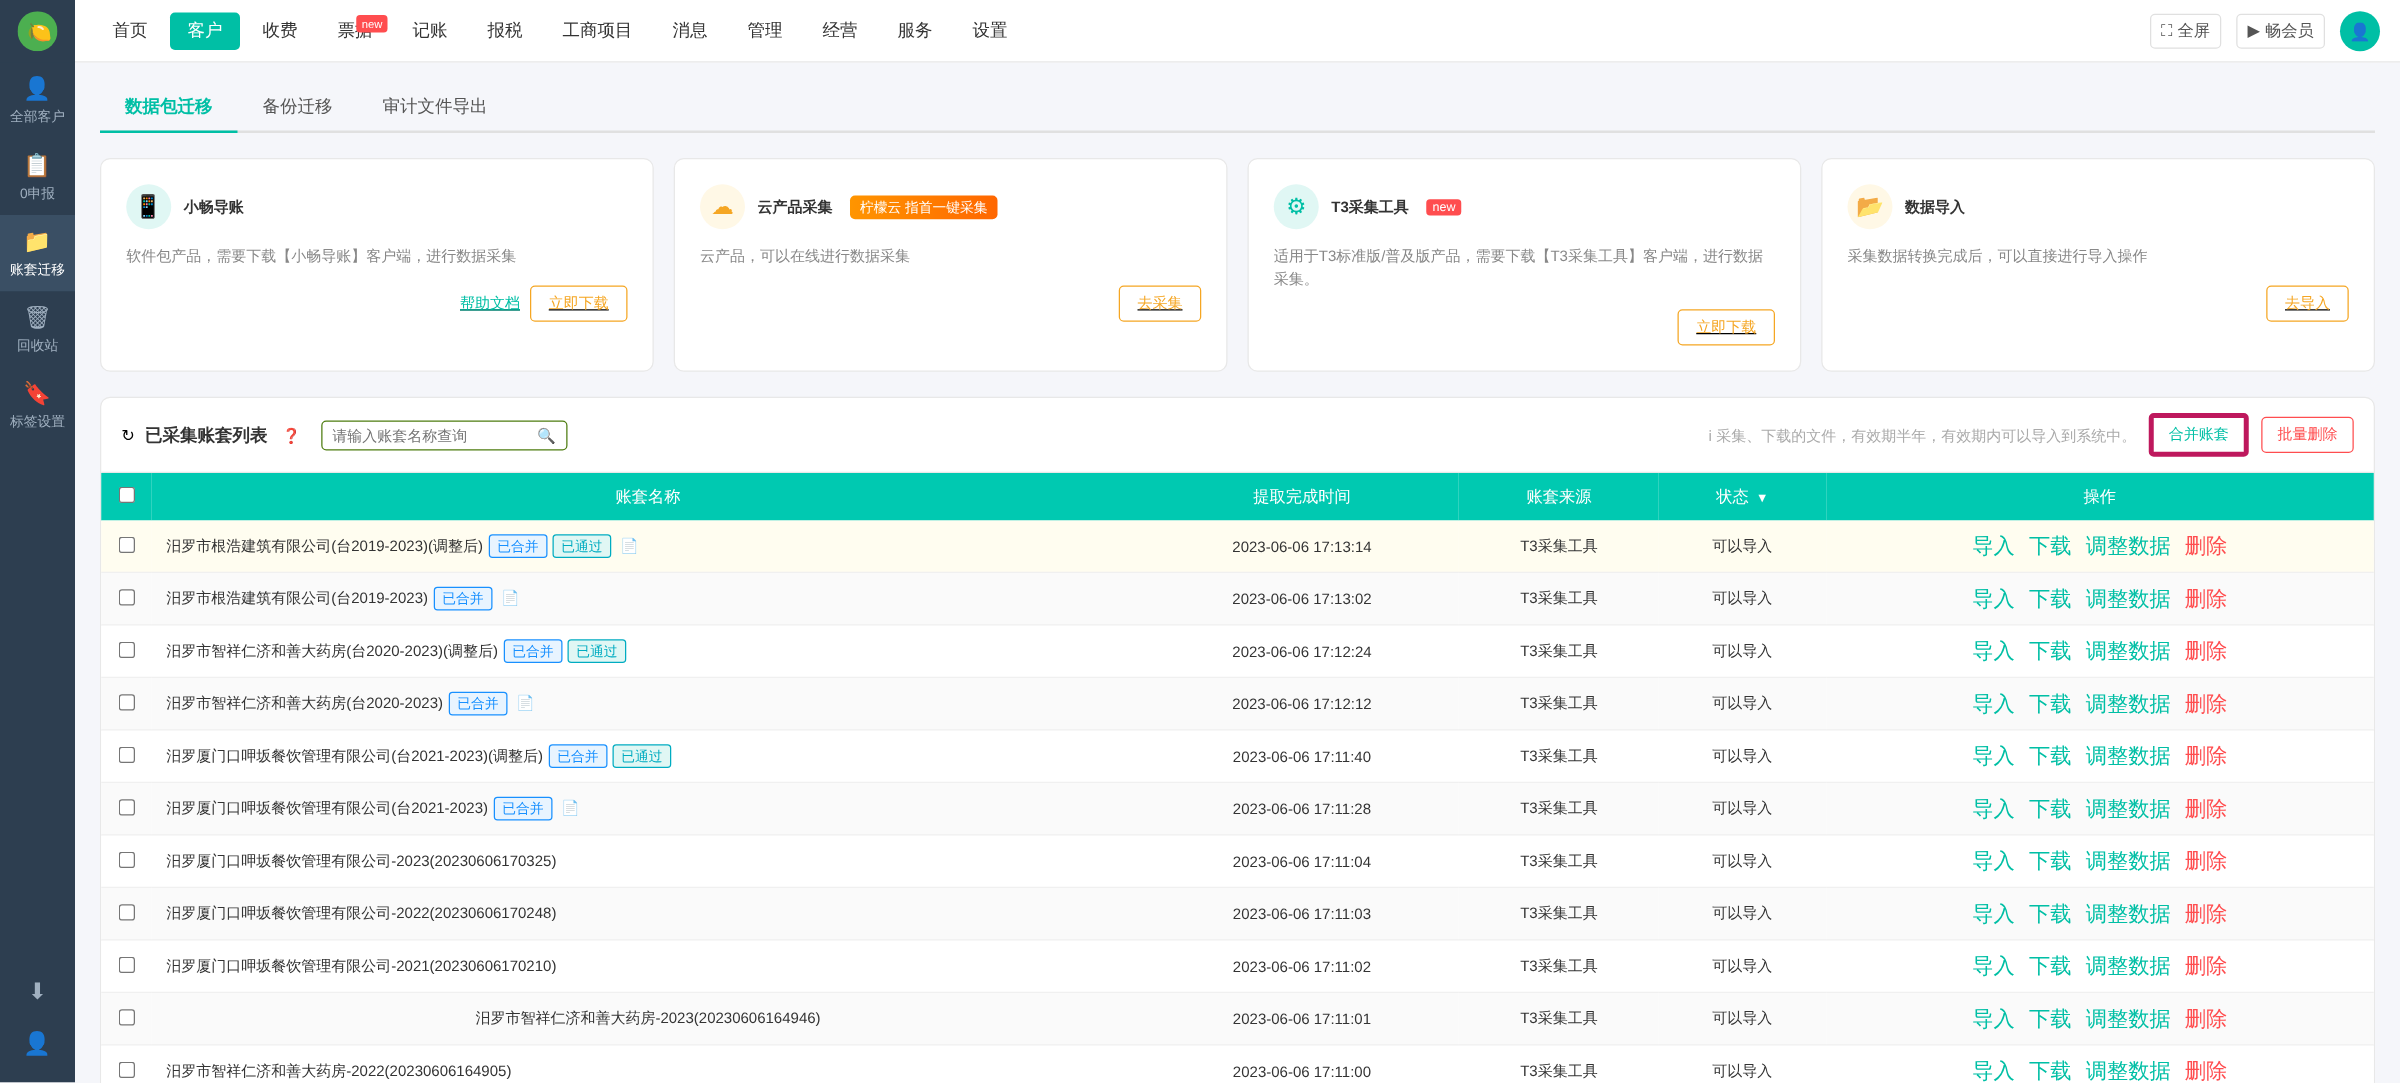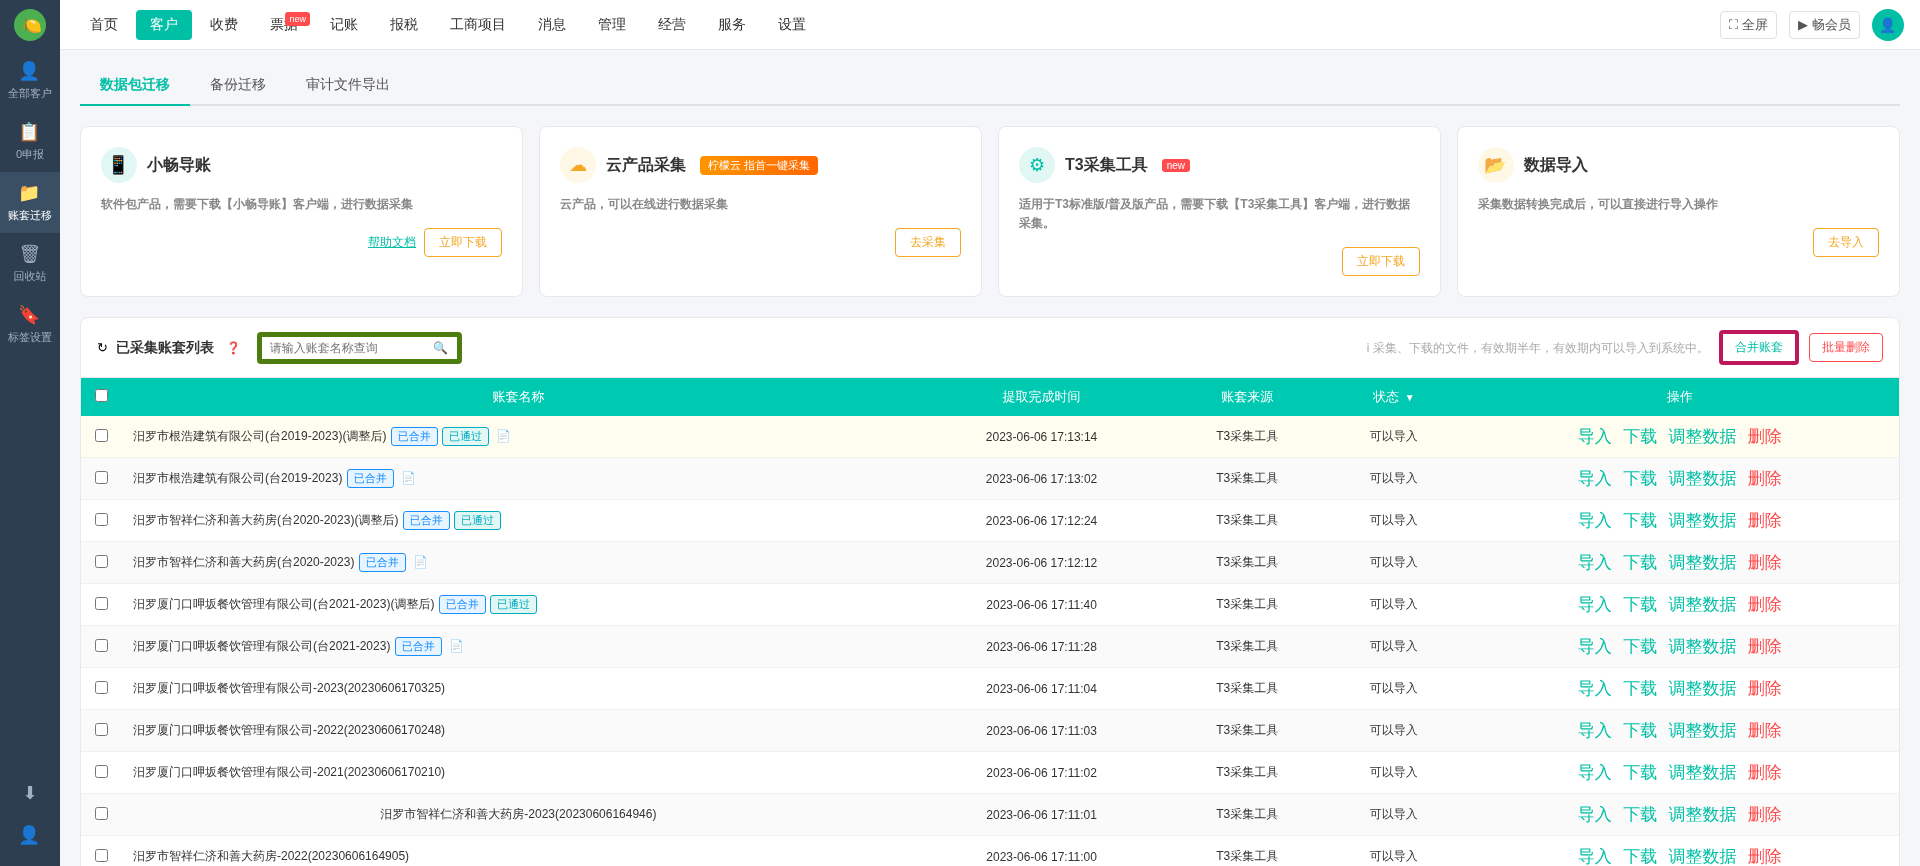--- a/index.html
+++ b/index.html
@@ -166,23 +166,23 @@
       align-items: center;
       gap: 10px;
       margin-bottom: 12px;
     }
     .card-icon {
       width: 36px; height: 36px;
       border-radius: 50%;
       display: flex; align-items: center; justify-content: center;
       font-size: 18px;
     }
-    .card-title { font-size: 16px; font-weight: bold; color: #333; }
-    .card-desc { font-size: 12px; color: #888; line-height: 1.6; margin-bottom: 14px; font-weight: bold; }
-    .card-actions { display: flex; gap: 8px; justify-content: flex-end; align-items: center; }
+    .card-title { font-size: 12px; font-weight: bold; color: #333; }
+    .card-desc { font-size: 12px; color: #888; line-height: 1.6; margin-bottom: 14px; }
+    .card-actions { display: flex; gap: 8px; justify-content: flex-end; align-items: center; text-decoration: underline; }
     .btn-outline {
       padding: 5px 14px;
       border: 1px solid #f5a623;
       color: #f5a623;
       background: #fff;
       border-radius: 4px;
       cursor: pointer;
       font-size: 12px;
     }
     .btn-link { color: #00bfa5; font-size: 12px; cursor: pointer; text-decoration: underline; }
@@ -212,21 +212,21 @@
       align-items: center;
       padding: 12px 16px;
       border-bottom: 1px solid #e8e8e8;
       gap: 8px;
     }
     .list-title { font-weight: bold; font-size: 14px; color: #333; }
     .list-tip { font-size: 12px; color: #aaa; margin-left: 4px; cursor: pointer; }
     .search-box {
       display: flex;
       align-items: center;
-      border: 5px solid #4d7c0f;
+      border: 1px solid #4d7c0f;
       border-radius: 4px;
       padding: 4px 8px;
       font-size: 12px;
       margin-left: 8px;
       gap: 4px;
     }
     .search-box input {
       border: none;
       outline: none;
       font-size: 12px;

